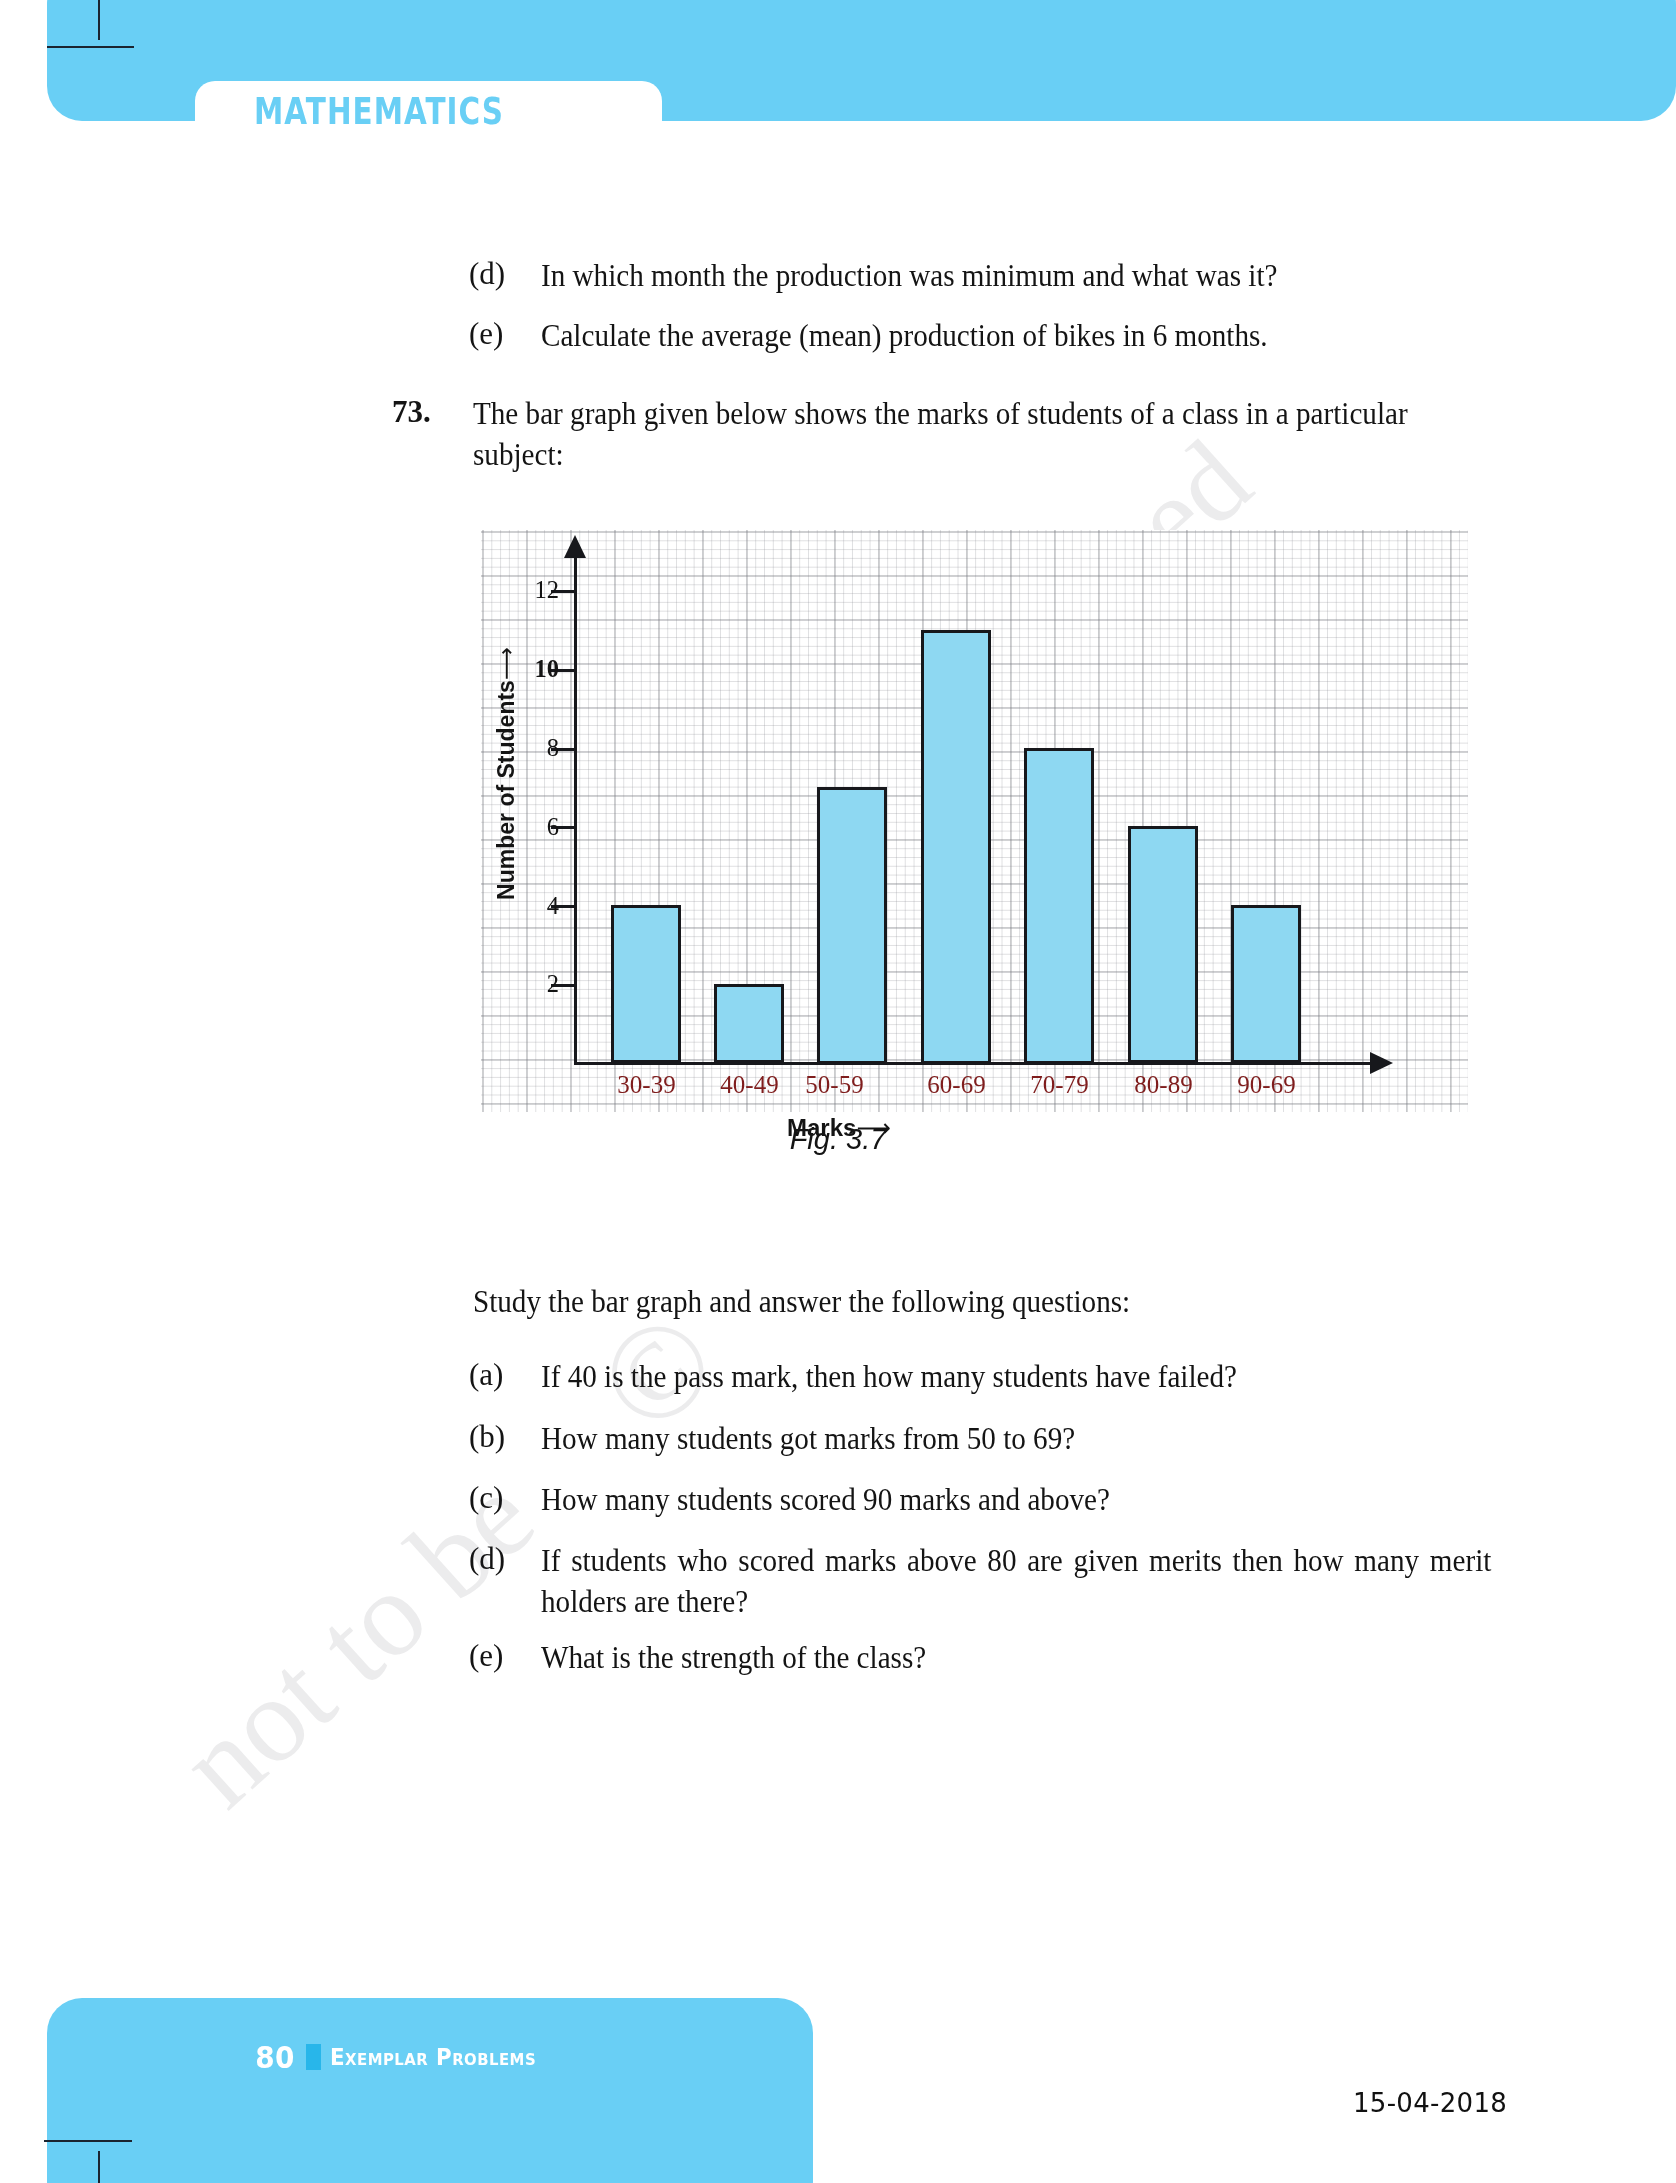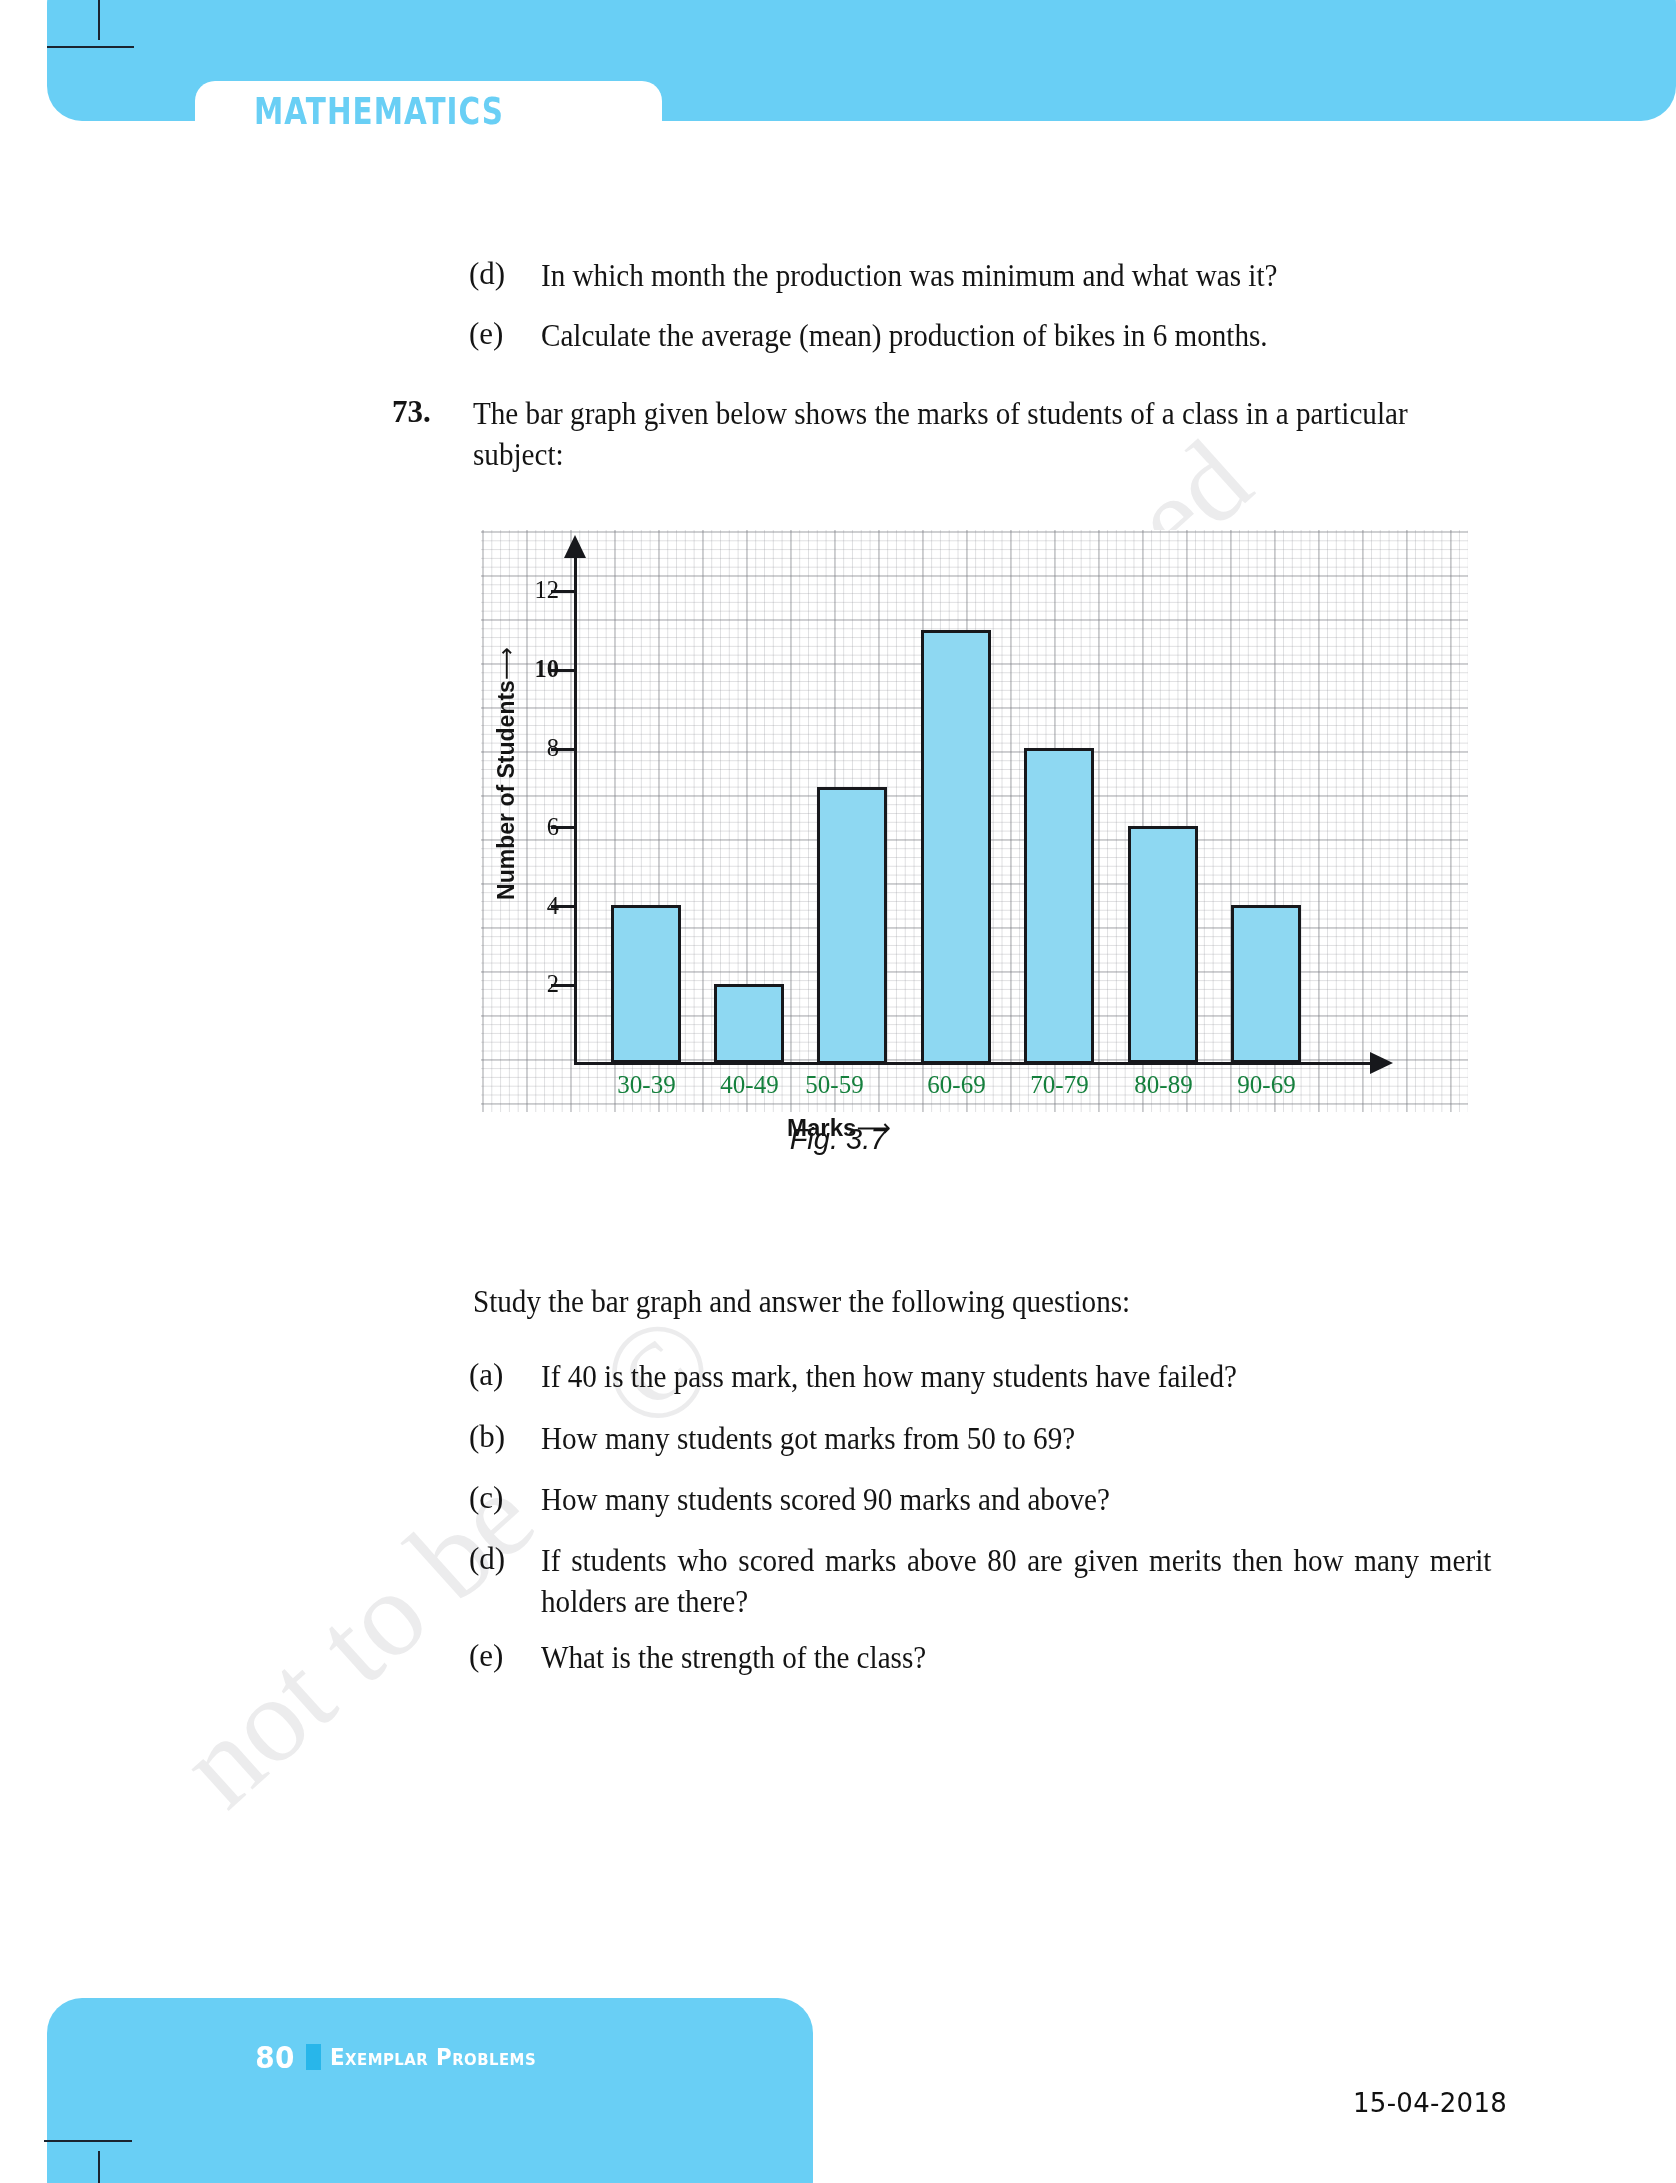--- a/index.html
+++ b/index.html
@@ -187,21 +187,21 @@
     position: absolute;
     background: #8ed8f2;
     border: 3.1px solid #17181c;
     box-sizing: border-box;
   }
   .xtick-label {
     position: absolute;
     top: 541px;
     font-family: "Liberation Serif", serif;
     font-size: 25px;
-    color: #15803d;
+    color: #7f1d1d;
     text-align: center;
     white-space: nowrap;
   }
   .xlabel {
     position: absolute;
     left: 306px;
     top: 584px;
     font-family: "Liberation Sans", sans-serif;
     font-weight: bold;
     font-size: 24px;

